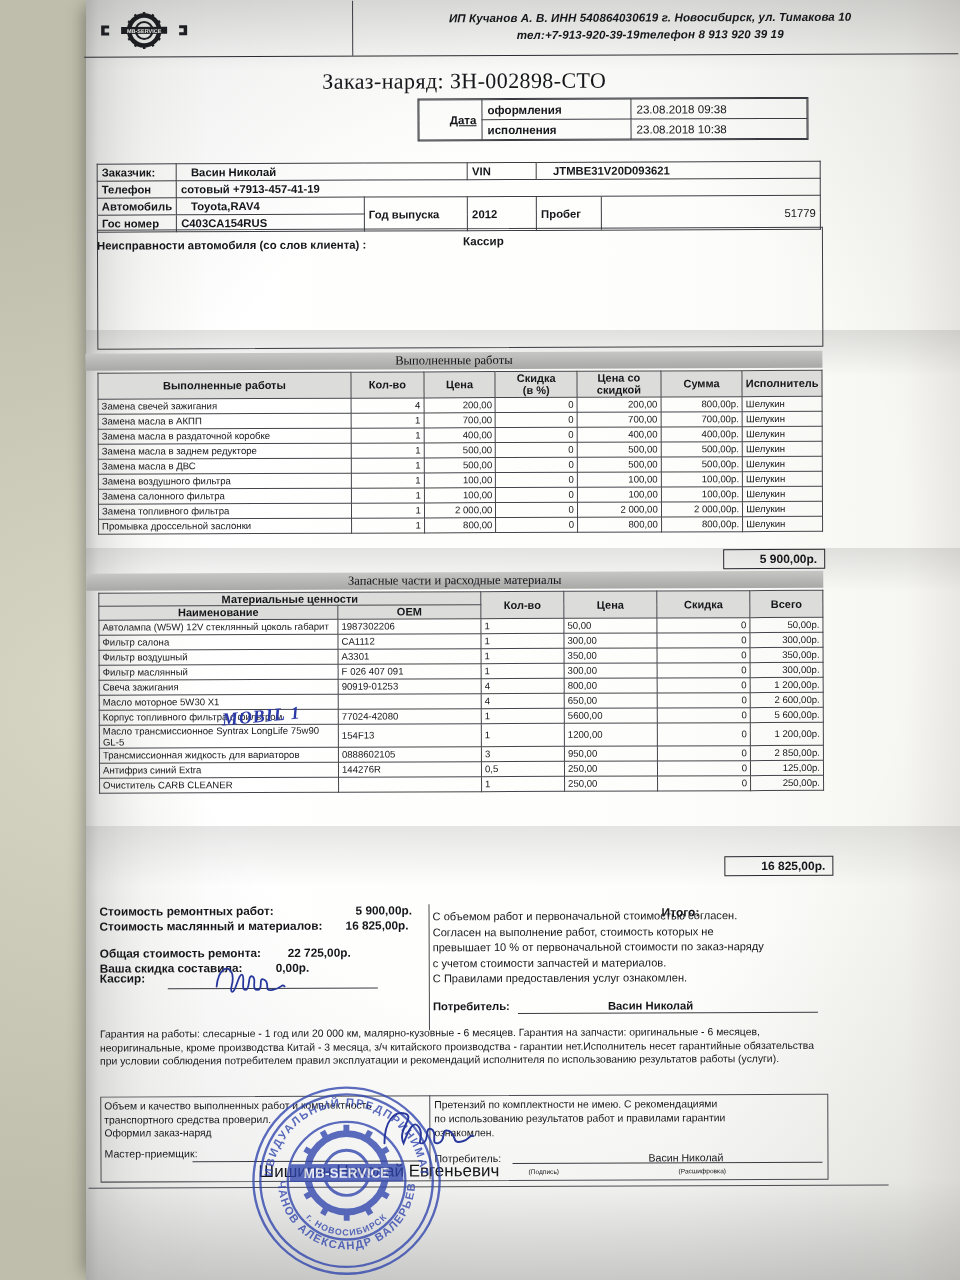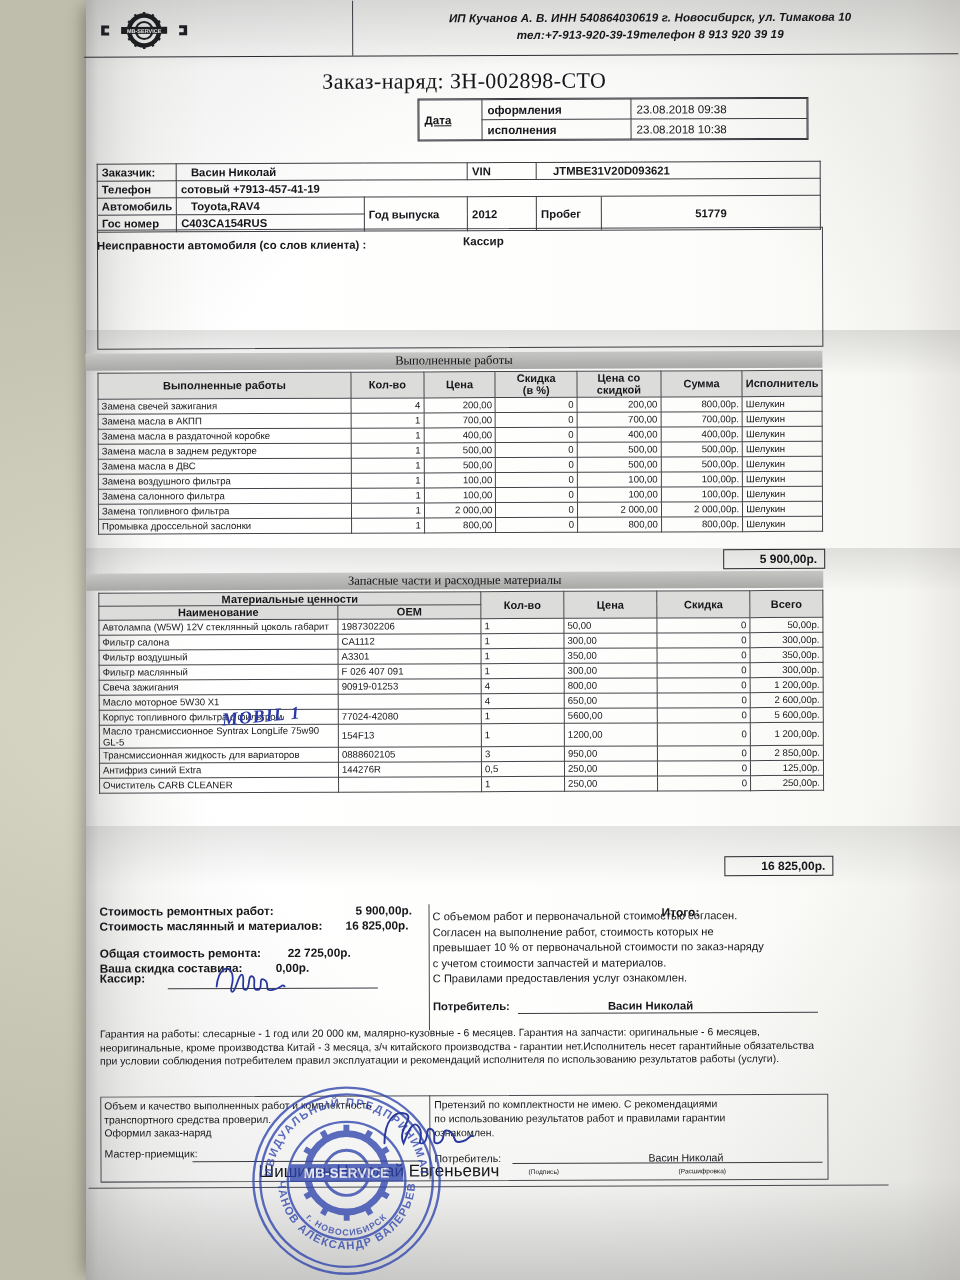--- a/index.html
+++ b/index.html
@@ -42,21 +42,21 @@
   #logo{position:absolute;left:14px;top:9px;width:92px;height:40px;}
   #company{position:absolute;left:276px;top:10px;width:580px;text-align:center;
     font-style:italic;font-weight:bold;font-size:11.6px;line-height:1.45;letter-spacing:.1px;}
   #title{position:absolute;left:0;top:68px;width:760px;text-align:center;
     font-family:"Liberation Serif",serif;font-size:22px;letter-spacing:.4px;}
 
   
   #dateblk{position:absolute;left:333px;top:98px;width:389px;border:1.2px solid #3a3b40;}
   #dateblk table{border-collapse:collapse;width:100%;font-size:11.6px;}
   #dateblk td{border:1.1px solid #3a3b40;padding:2px 5px;height:15px;}
-  .d-lbl{width:52px;text-align:left;font-weight:bold;text-decoration:underline;}
+  .d-lbl{width:52px;text-align:right;font-weight:bold;text-decoration:underline;}
   .d-k{width:138px;font-weight:bold;}
   .d-v{padding-left:8px;}
 
   
   #cust{position:absolute;left:12px;top:162px;width:724px;}
   #cust table{border-collapse:collapse;width:100%;font-size:11.3px;}
   #cust td{border:1px solid #3c3d42;padding:1px 4px;height:14px;}
   .c-lbl{width:68px;font-weight:bold;}
   .c-val{font-weight:bold;}
   .nowrap{white-space:nowrap;}
@@ -204,21 +204,21 @@
       <tr>
         <td class="c-lbl" style="border-bottom:none">Автомобиль</td>
         <td class="c-val" style="width:150px;padding-left:14px">Toyota,RAV4</td>
         <td class="c-val c" rowspan="2" style="width:84px">Год выпуска</td>
         <td class="c-val c" rowspan="2">2012</td>
         <td class="c-val" rowspan="2" style="padding:0">
           <table style="border-collapse:collapse;width:100%;height:100%">
             <tbody>
                   <tr>
               <td style="border:none;border-right:1px solid #3c3d42;width:56px;font-weight:bold">Пробег</td>
-              <td style="border:none;text-align:center;font-weight:bold">51779</td>
+              <td style="border:none;text-align:right;font-weight:normal">51779</td>
             </tr>
           </tbody>
               </table>
         </td>
       </tr>
       <tr>
         <td class="c-lbl">Гос номер</td>
         <td class="c-val c">C403CA154RUS</td>
       </tr>
     </tbody>

